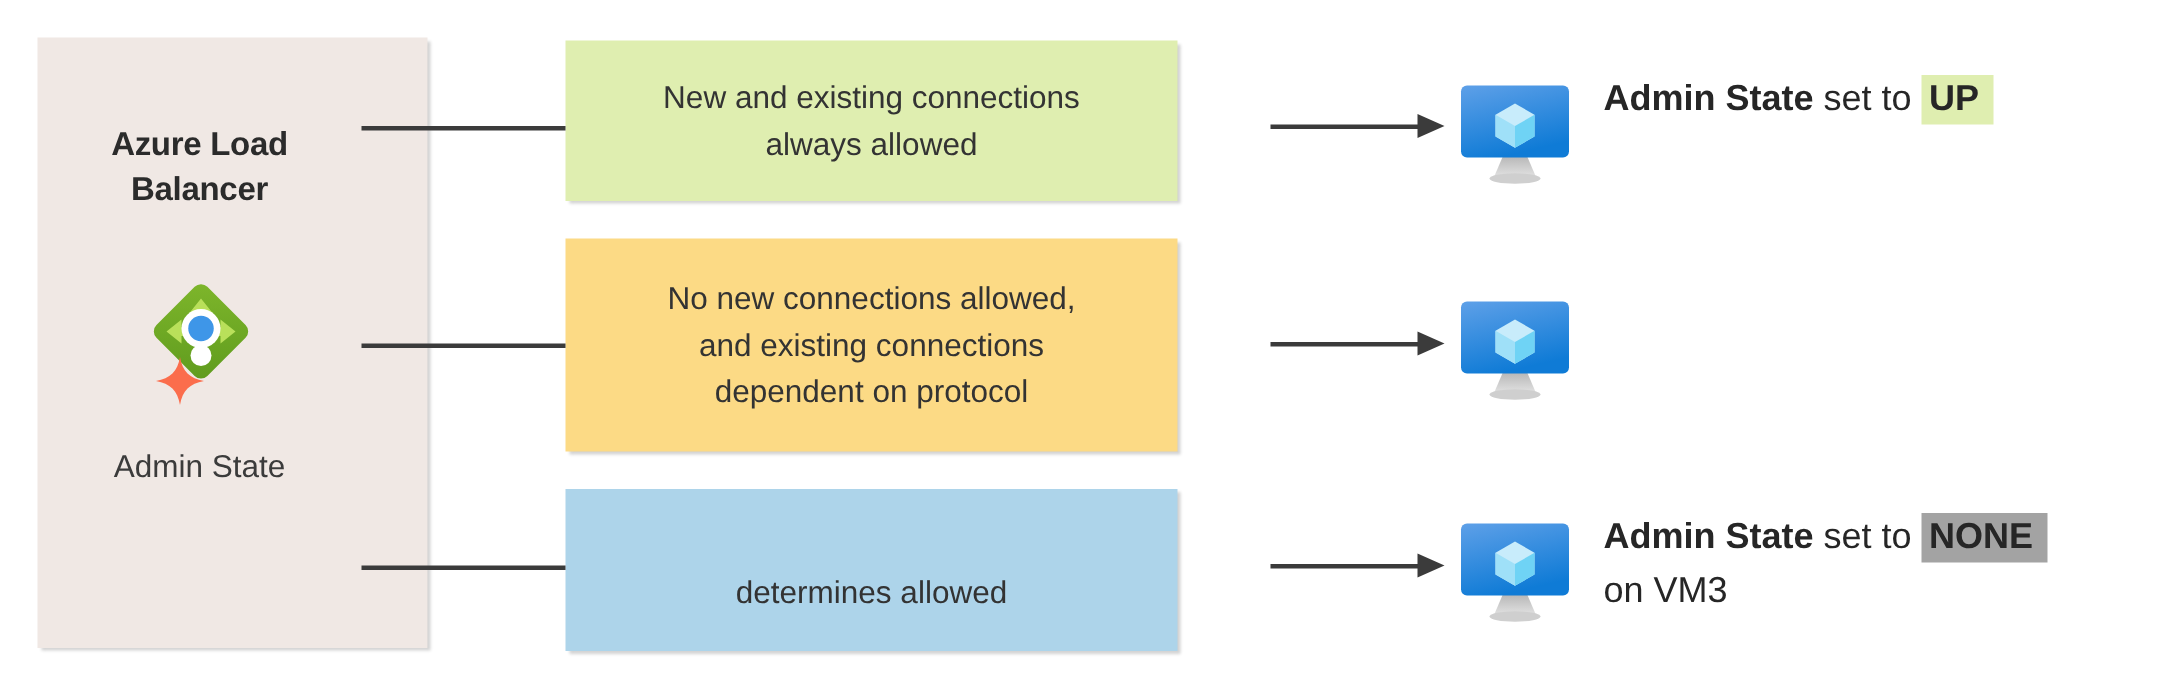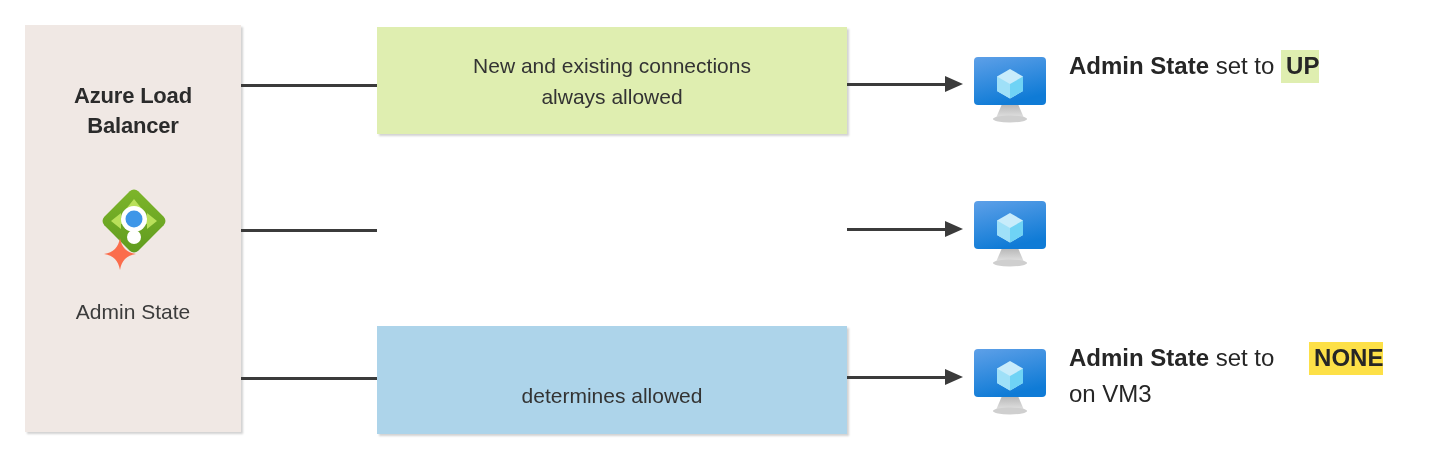--- a/index.html
+++ b/index.html
@@ -17,21 +17,21 @@
     height: 459px;
     background: #ffffff;
     overflow: hidden;
   }
 
   
   .lb-panel {
     position: absolute;
     left: 25px;
     top: 25px;
-    width: 216px;
+    width: 260px;
     height: 407px;
     background: #F0E8E4;
     box-shadow: 2px 2px 2px rgba(0,0,0,0.18);
   }
   .lb-title {
     position: absolute;
     left: 0;
     top: 56px;
     width: 216px;
     text-align: center;
@@ -65,21 +65,21 @@
     width: 216px;
     text-align: center;
     font-size: 21px;
     color: #3b3b3b;
   }
 
   
   .desc-box {
     position: absolute;
     left: 377px;
-    width: 470px;
+    width: 408px;
     box-shadow: 2px 2px 2px rgba(0,0,0,0.18);
     display: flex;
     align-items: center;
     justify-content: center;
     text-align: center;
     font-size: 21px;
     color: #333333;
     line-height: 31px;
     box-sizing: border-box;
     padding: 0 14px;
@@ -150,25 +150,25 @@
   .vm-text {
     margin-left: 21px;
     font-size: 24px;
     color: #262626;
     line-height: 36px;
     white-space: nowrap;
   }
   .vm-text .bold { font-weight: bold; }
   .vm-text .state {
     font-weight: bold;
-    padding: 2px 0 4px 5px;
+    padding: 2px 10px 4px 5px;
   }
   .vm-text .state.up   { background: #DFEEB0; }
   .vm-text .state.down { background: #FCDA85; }
-  .vm-text .state.none { background: #fde047; margin-left: 28px; }
+  .vm-text .state.none { background: #a3a3a3; }
   .vm-sub { display: block; }
 </style>
 </head>
 <body>
 
 <div id="canvas">
 
   <div class="lb-panel">
     <div class="lb-title">
       <span>Azure Load</span><br>
@@ -235,20 +235,27 @@
       <rect x="2" y="5" width="72" height="48" rx="4" ry="4" fill="url(#vmScreen0)"></rect>
       <path d="M38 17 L51 24.5 L51 39 L38 46.5 L25 39 L25 24.5 Z" fill="#C8ECFB"></path>
       <path d="M38 32 L51 24.5 L51 39 L38 46.5 Z" fill="#6FD3F5"></path>
       <path d="M38 32 L25 24.5 L25 39 L38 46.5 Z" fill="#9FE0F8"></path>
     </svg>
     <div class="vm-text">
       <span class="bold">Admin State</span><span> set to </span><span class="state up">UP</span>
     </div>
   </div>
 
+  <div class="desc-box row1">
+    <div>
+      <span>No new connections allowed,</span><br>
+      <span>and existing connections</span><br>
+      <span>dependent on protocol</span>
+    </div>
+  </div>
   <div class="conn-left row1"></div>
   <div class="conn-right row1">
     <div class="shaft"></div>
     <div class="head"></div>
   </div>
   <div class="vm-row row1">
     <svg class="vm-icon" viewBox="0 0 76 76">
       <defs>
         <linearGradient id="vmScreen1" x1="0" y1="0" x2="0.35" y2="1">
           <stop offset="0%" stop-color="#5EA0E8"></stop>

